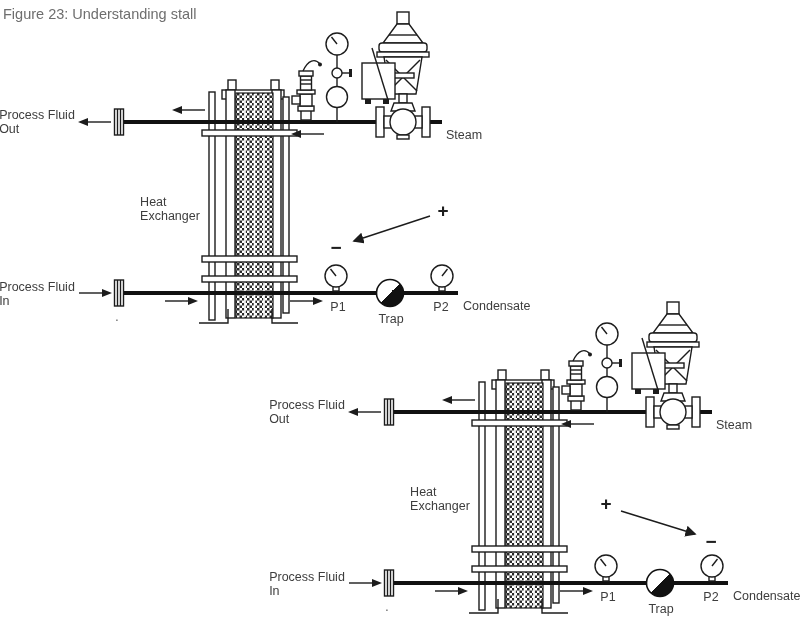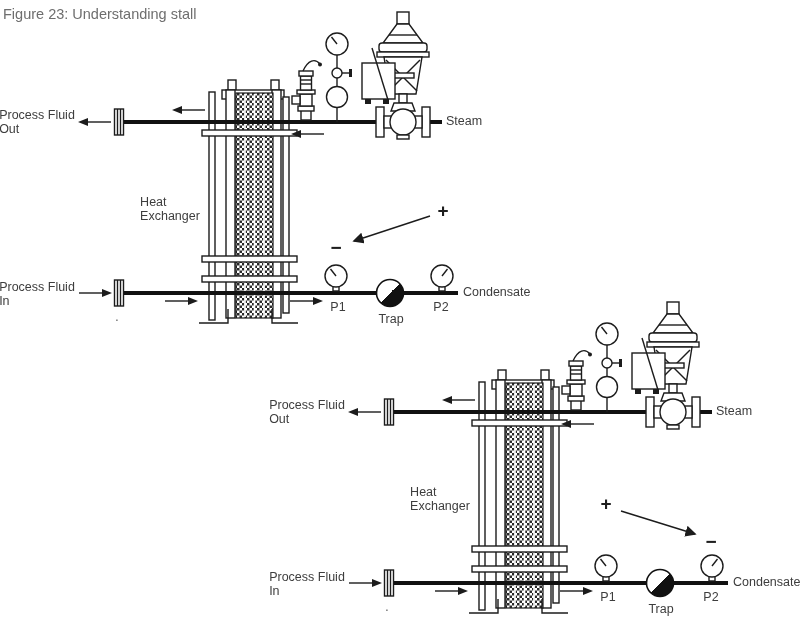--- a/index.html
+++ b/index.html
@@ -5,21 +5,21 @@
   html,body{margin:0;padding:0;background:#ffffff;}
   #stage{position:relative;width:800px;height:640px;background:#ffffff;overflow:hidden;
          font-family:"Liberation Sans",sans-serif;}
   #stage svg{position:absolute;left:0;top:0;}
   .ln{stroke:#1c1c1c;stroke-width:1.4;fill:none;}
   .sh{stroke:#1c1c1c;stroke-width:1.4;fill:#ffffff;}
   .fillk{fill:#1c1c1c;stroke:none;}
   .pipe{stroke:#111111;stroke-width:4.2;fill:none;}
   .lbl{position:absolute;transform:translate(-50%,-50%);font-size:12.5px;color:#3d3d3d;
        text-align:left;line-height:1.12;white-space:pre-line;}
-  .lbl.leftal{transform:translate(0,-50%);text-align:center;}
+  .lbl.leftal{transform:translate(0,-50%);text-align:center;margin-top:14px;}
   .sign{font-size:19px;font-weight:700;color:#1e1e1e;line-height:1;}
   .title{position:absolute;left:3px;top:6px;font-size:14.5px;color:#6e6e6e;}
   .dot{font-size:12px;color:#555;}
 </style>
 </head>
 <body>
 
 <div id="stage">
 
   <svg width="800" height="640" viewBox="0 0 800 640">

